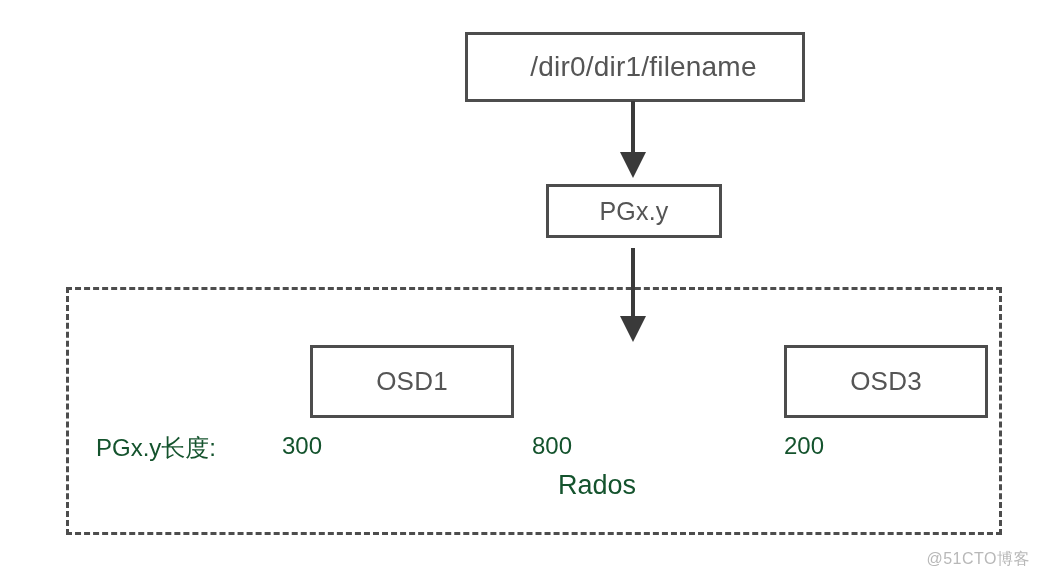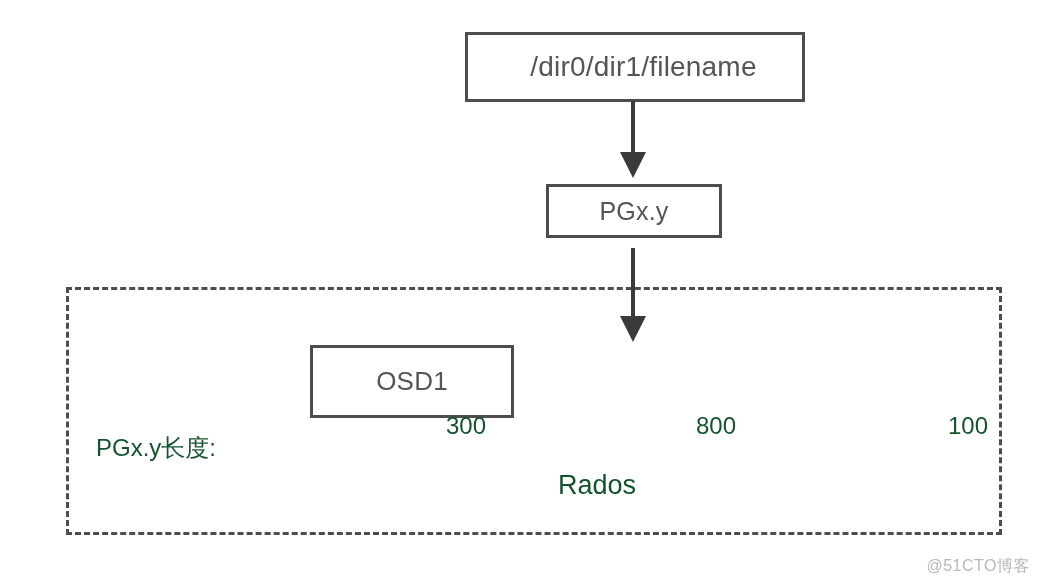--- a/index.html
+++ b/index.html
@@ -104,41 +104,41 @@
     position: absolute;
     color: #14532d;
     white-space: nowrap;
   }
   #label-length {
     left: 96px;
     top: 432px;
     font-size: 24px;
   }
   .length-value {
-    top: 412px;
+    top: 432px;
     width: 204px;
-    text-align: right;
+    text-align: left;
     font-size: 24px;
   }
   #value-osd1 { left: 282px; }
   #value-osd2 { left: 532px; }
   #value-osd3 { left: 784px; }
   #label-rados {
     left: 432px;
     top: 470px;
     width: 204px;
     text-align: right;
     font-size: 27px;
   }
 
   
   #watermark {
     position: absolute;
     right: 14px;
-    bottom: 3px;
+    bottom: 10px;
     font-size: 16px;
     color: #b8b8b8;
     letter-spacing: 0.5px;
     white-space: nowrap;
   }
 </style>
 </head>
 <body>
 
 <div id="canvas">
@@ -155,23 +155,26 @@
   </div>
 
   <div id="rados-container"></div>
 
   <div class="connector" id="conn-pg-osd2"></div>
   <div class="arrowhead" id="arrow-pg-osd2"></div>
 
   <div class="node osd-node" id="node-osd1">
     <span>OSD1</span>
   </div>
+  <div class="node osd-node" id="node-osd3">
+    <span>OSD3</span>
+  </div>
 
   <div class="text-label" id="label-length">PGx.y长度:</div>
   <div class="text-label length-value" id="value-osd1">300</div>
   <div class="text-label length-value" id="value-osd2">800</div>
-  <div class="text-label length-value" id="value-osd3">100</div>
+  <div class="text-label length-value" id="value-osd3">200</div>
 
   <div class="text-label" id="label-rados">Rados</div>
 
   <div id="watermark">@51CTO博客</div>
 
 </div>
 
 </body></html>

